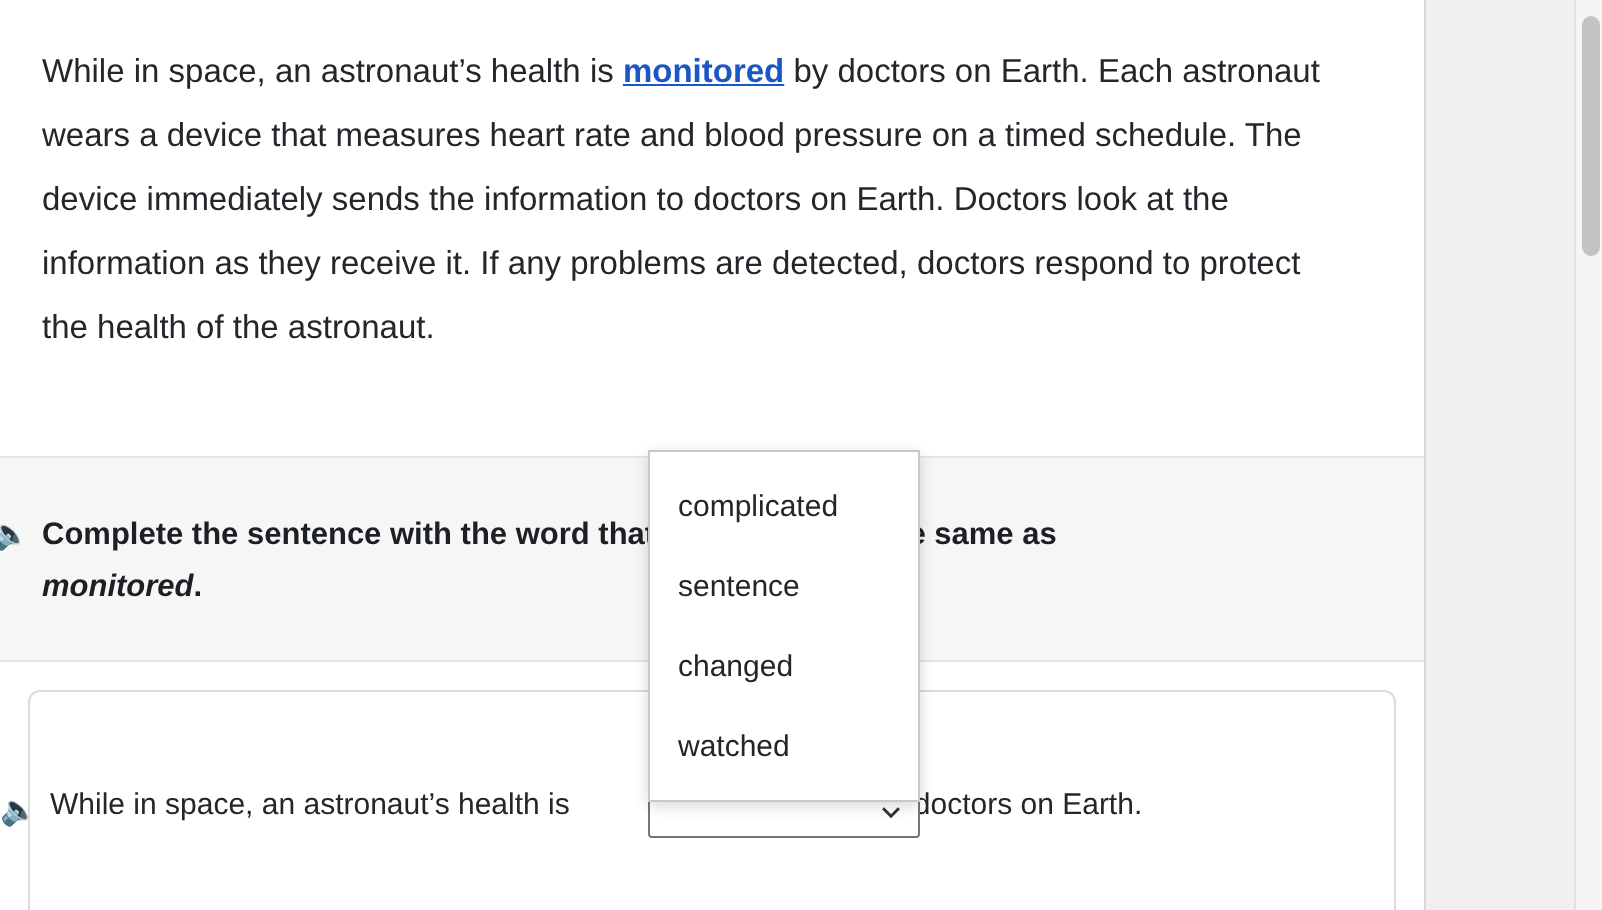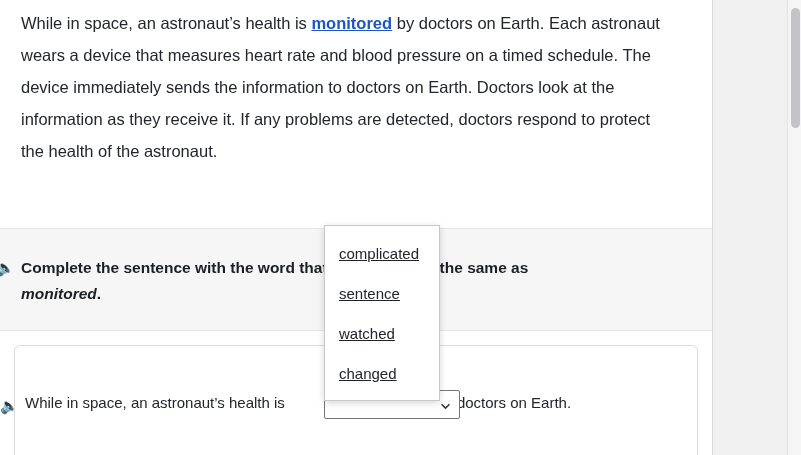--- a/index.html
+++ b/index.html
@@ -61,21 +61,21 @@
     position: absolute;
     left: 21px;
     top: 0px;
     width: 640px;
     font-size: 16.5px;
     line-height: 32px;
     color: #23262a;
   }
   .passage p {
     margin: 0;
-    padding-top: 7px;
+    padding-top: 20px;
   }
   .passage a.link {
     color: #1a56c4;
     font-weight: bold;
     text-decoration: underline;
   }
 
   
   .question-band {
     position: absolute;
@@ -165,28 +165,27 @@
     height: 9px;
     pointer-events: none;
   }
   .select-box .chev svg { display: block; }
 
   
   .dropdown {
     position: absolute;
     left: 324px;
     top: 225px;
-    width: 116px;
+    width: 136px;
     background: #ffffff;
     border: 1px solid #c8c8c8;
     box-shadow: 0 2px 7px rgba(0,0,0,0.16);
     box-sizing: border-box;
     z-index: 30;
     padding: 8px 0 6px 0;
-    text-decoration: underline;
   }
   .dropdown .opt {
     height: 40px;
     line-height: 40px;
     padding: 0 14px;
     font-size: 15px;
     color: #22252a;
     white-space: nowrap;
     cursor: default;
   }
@@ -219,22 +218,22 @@
     <span class="chev">
       <svg width="9" height="9" viewBox="0 0 10 10" xmlns="http://www.w3.org/2000/svg">
         <path d="M0.6 2.4 L5 6.8 L9.4 2.4" fill="none" stroke="#333333" stroke-width="1.6"></path>
       </svg>
     </span>
   </div>
 
   <div class="dropdown">
     <div class="opt">complicated</div>
     <div class="opt">sentence</div>
+    <div class="opt">changed</div>
     <div class="opt">watched</div>
-    <div class="opt">changed</div>
   </div>
 
 </div>
 
 <div id="right-gutter">
   <div id="scroll-track">
     <div id="scroll-thumb"></div>
   </div>
 </div>
 

